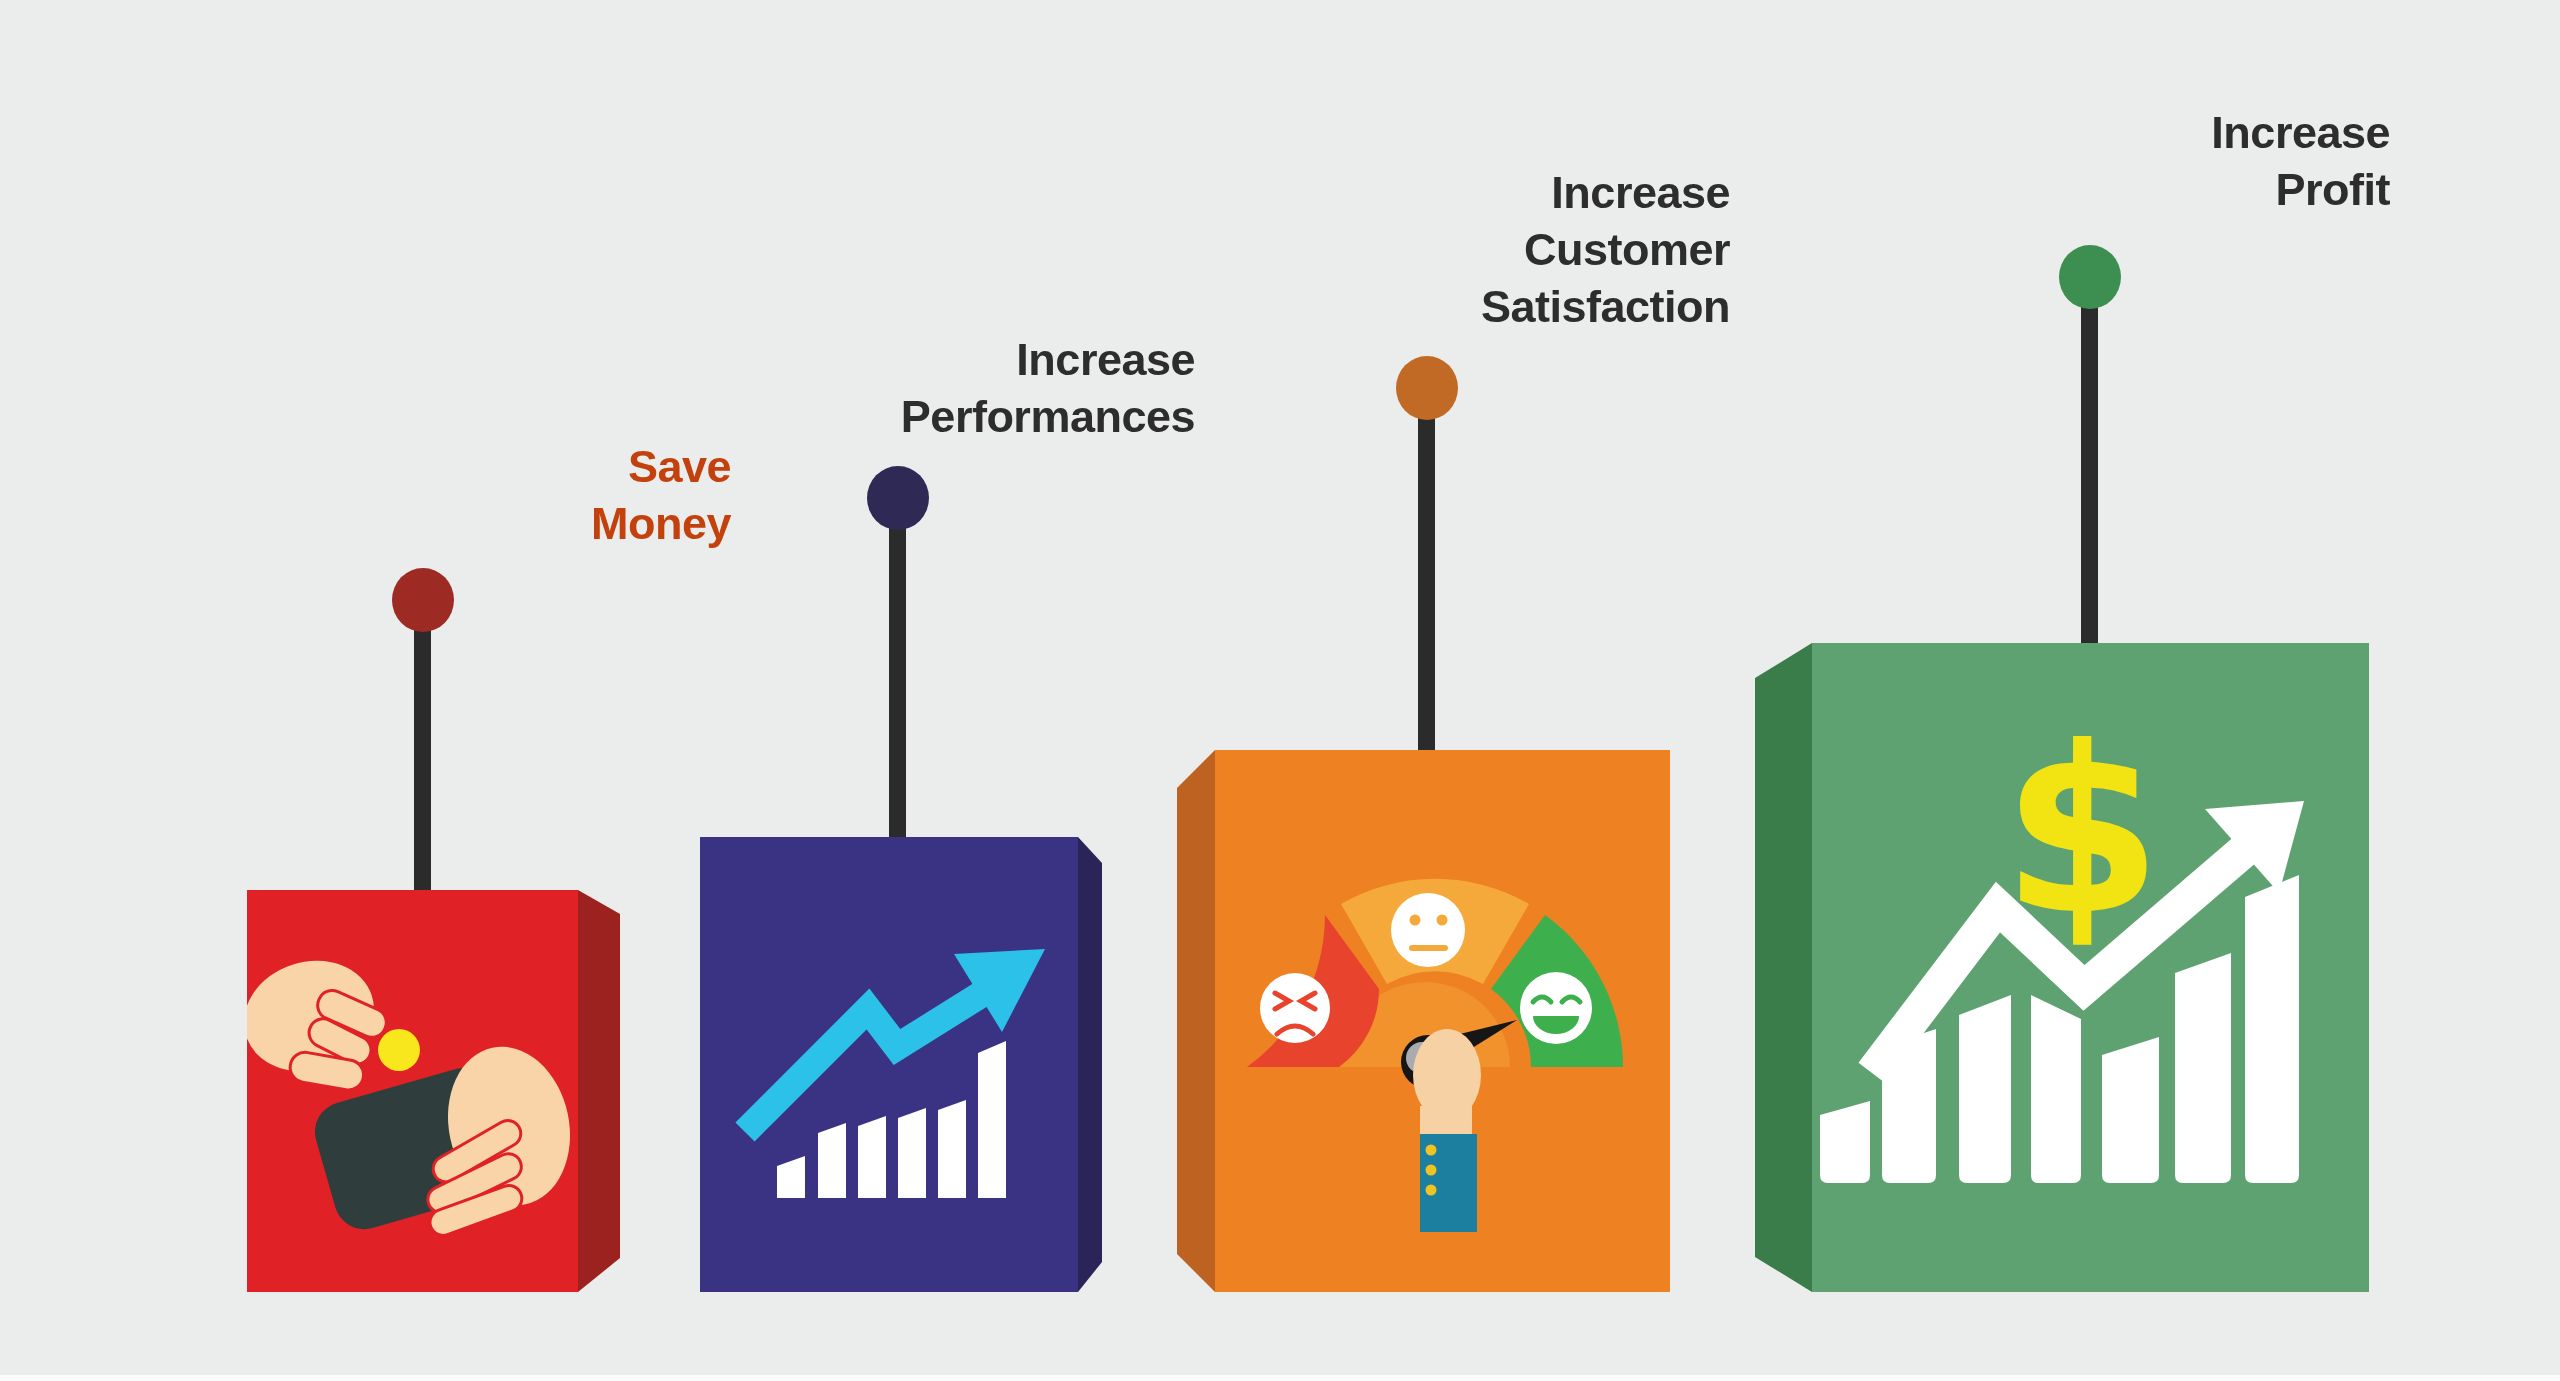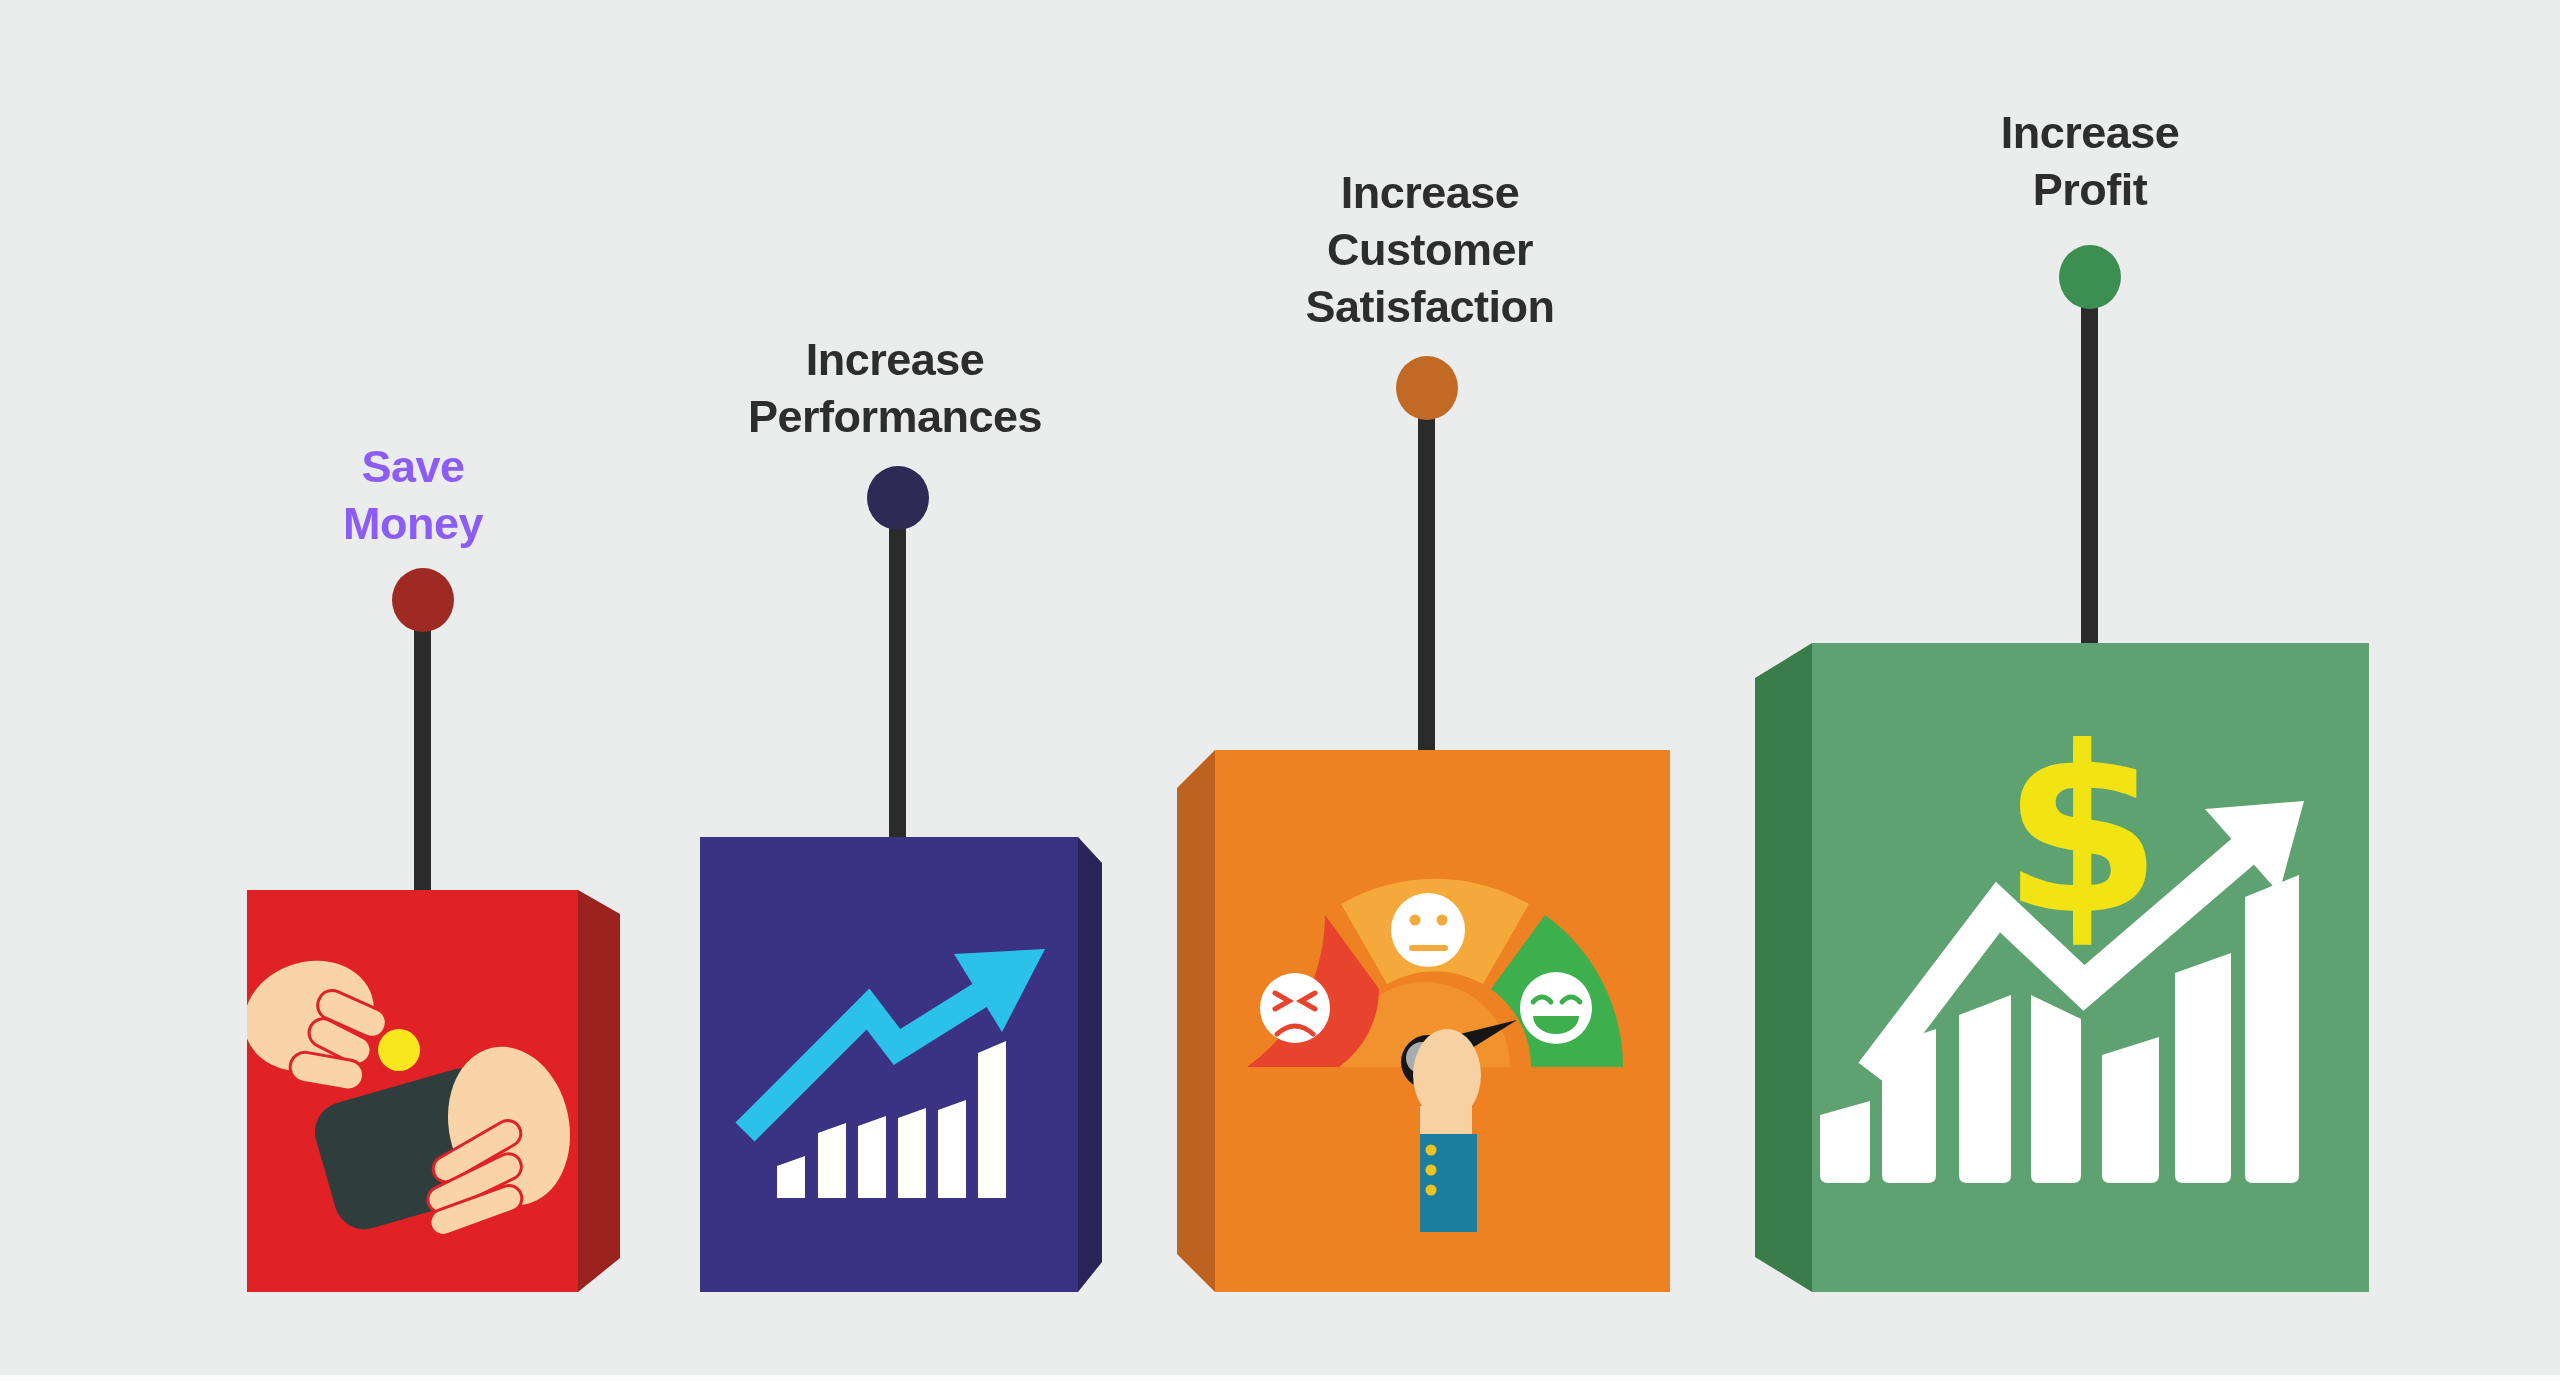--- a/index.html
+++ b/index.html
@@ -1,31 +1,31 @@
 <!DOCTYPE html>
 <html><head>
 <meta charset="utf-8">
 <style>
   html,body{margin:0;padding:0;background:#ebedec;}
   #stage{position:relative;width:2560px;height:1381px;overflow:hidden;
          font-family:"Liberation Sans",sans-serif;}
-  .label{position:absolute;width:600px;text-align:center;white-space:pre-line;
+  .label{position:absolute;width:600px;text-align:right;white-space:pre-line;
          font-weight:700;font-size:45px;line-height:57px;letter-spacing:-0.5px;}
   .pin-circle{position:absolute;width:62px;height:64px;border-radius:50%;}
   .pin-stem{position:absolute;width:17px;}
   svg.block{position:absolute;display:block;}
   .bottom-strip{position:absolute;left:0;bottom:0;width:2560px;height:6px;}
 </style>
 </head>
 <body>
 
 <div id="stage" style="background: rgb(235, 237, 236);">
 
   <div>
-    <div class="label" style="left: 113px; top: 438px; color: #8b5cf6;">Save
+    <div class="label" style="left: 131px; top: 438px; color: #c2410c;">Save
 Money</div>
     <div class="pin-stem" style="left: 414px; top: 600px; height: 290px; background: rgb(43, 43, 43);"></div>
     <div class="pin-circle" style="left: 392px; top: 568px; background: rgb(157, 43, 36);"></div>
 
     <svg class="block" style="left:247px;top:888px" width="373" height="404" viewBox="0 0 373 404">
       <polygon points="331,2 373,26 373,370 331,404" fill="#9c2220" style="fill: rgb(156, 34, 32);"></polygon>
       <rect x="0" y="2" width="331" height="402" fill="#e02125" style="fill: rgb(224, 33, 37);"></rect>
       <g transform="translate(0,10)">
 
         <g fill="#f8d4a8" style="fill: rgb(248, 212, 168);">

